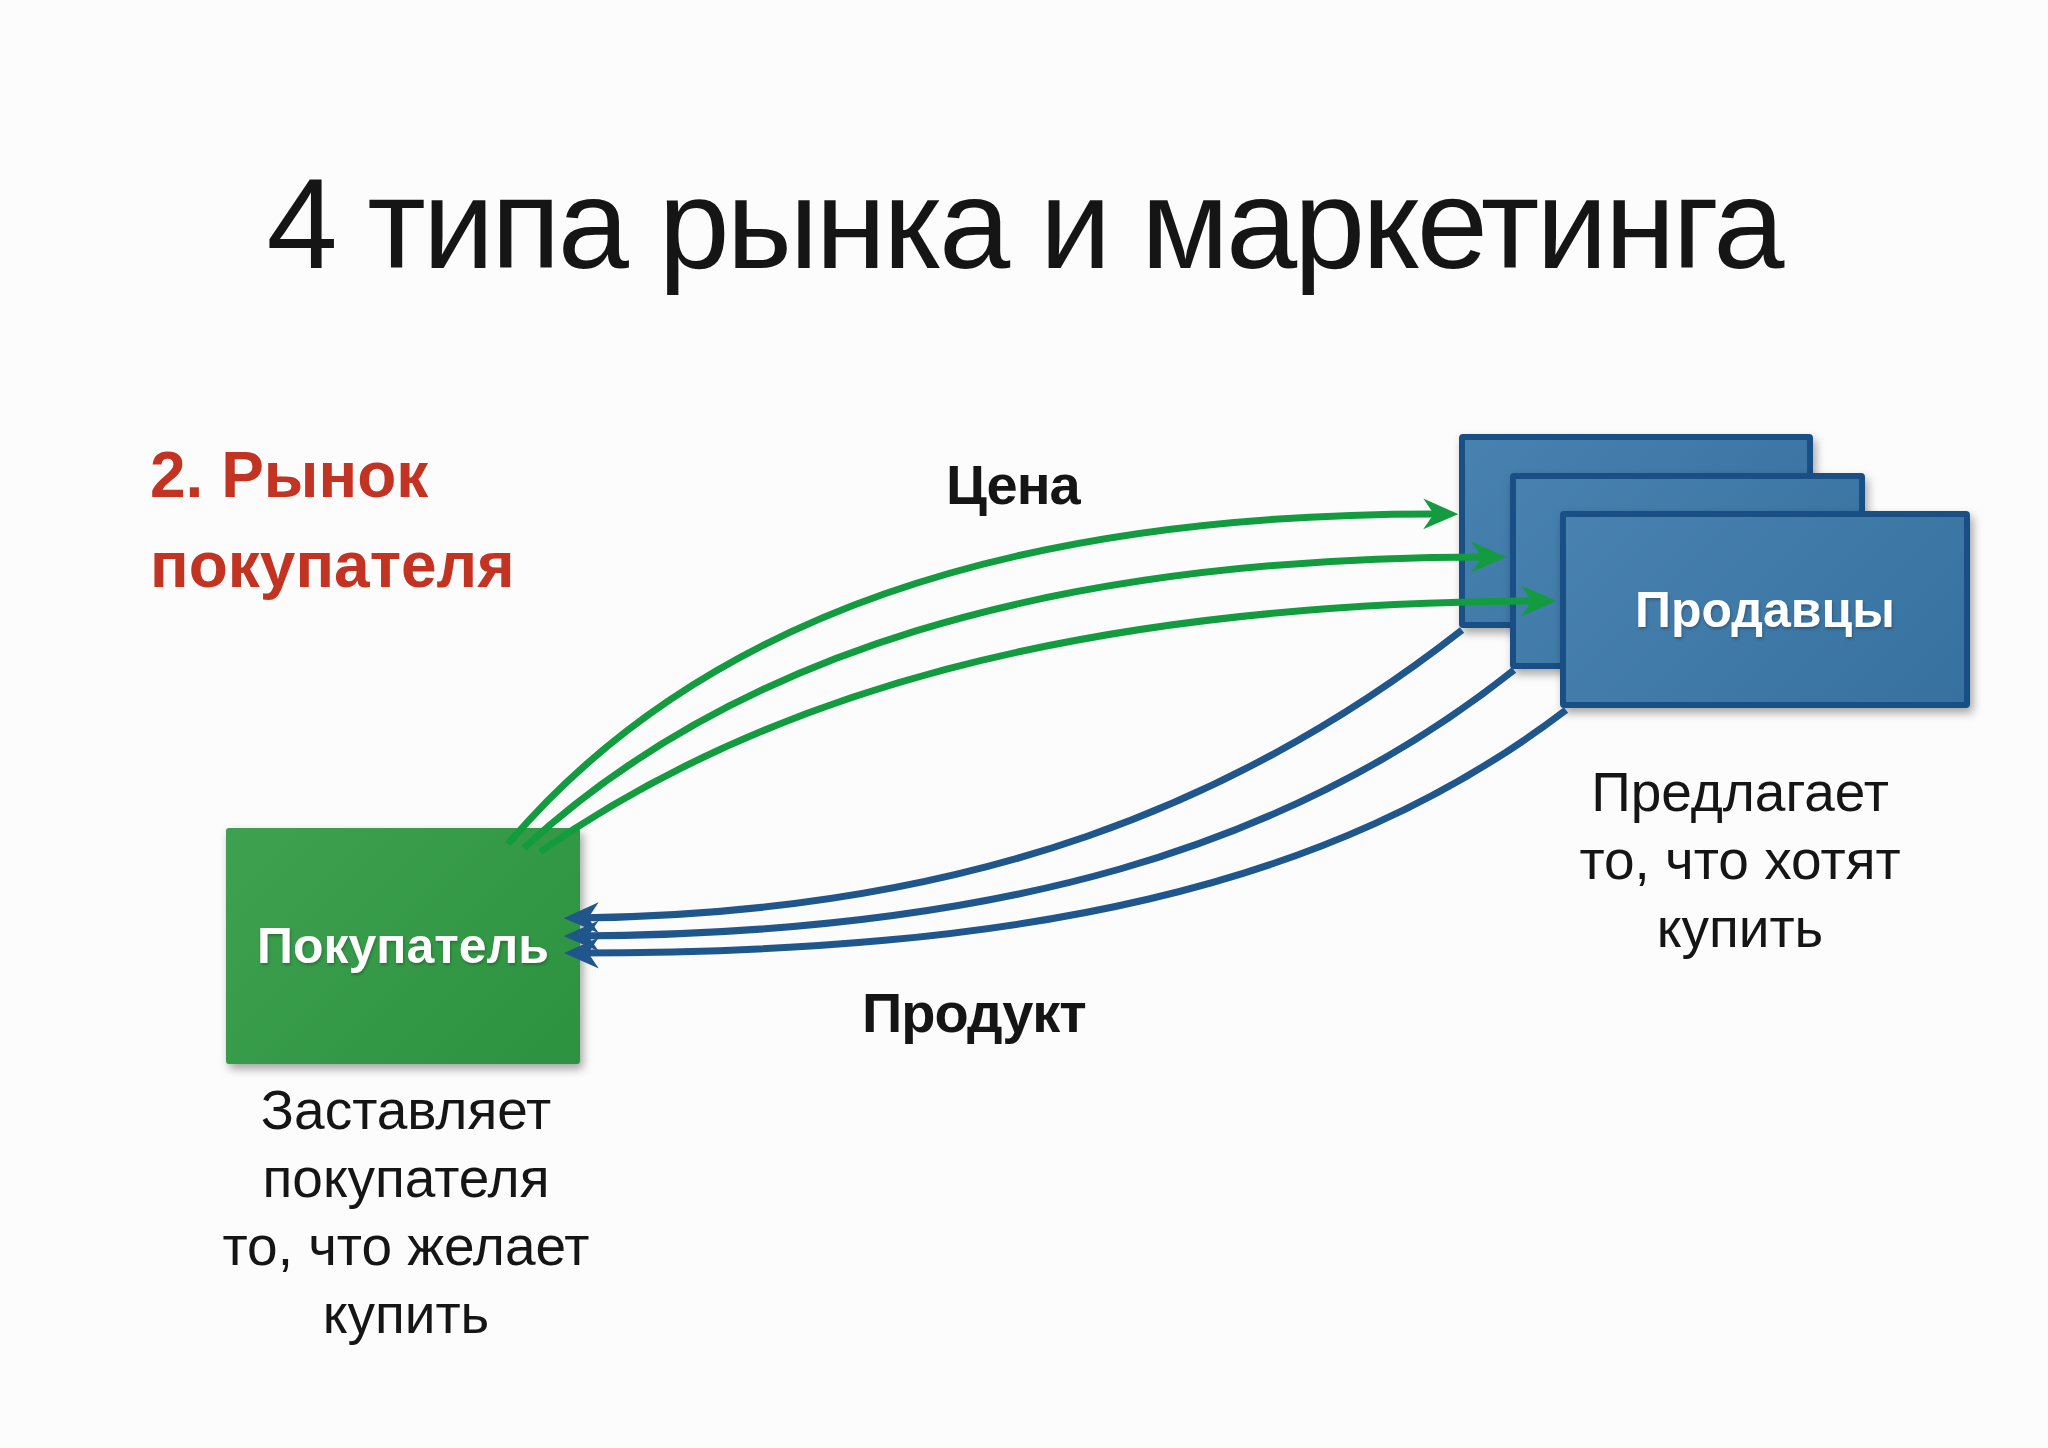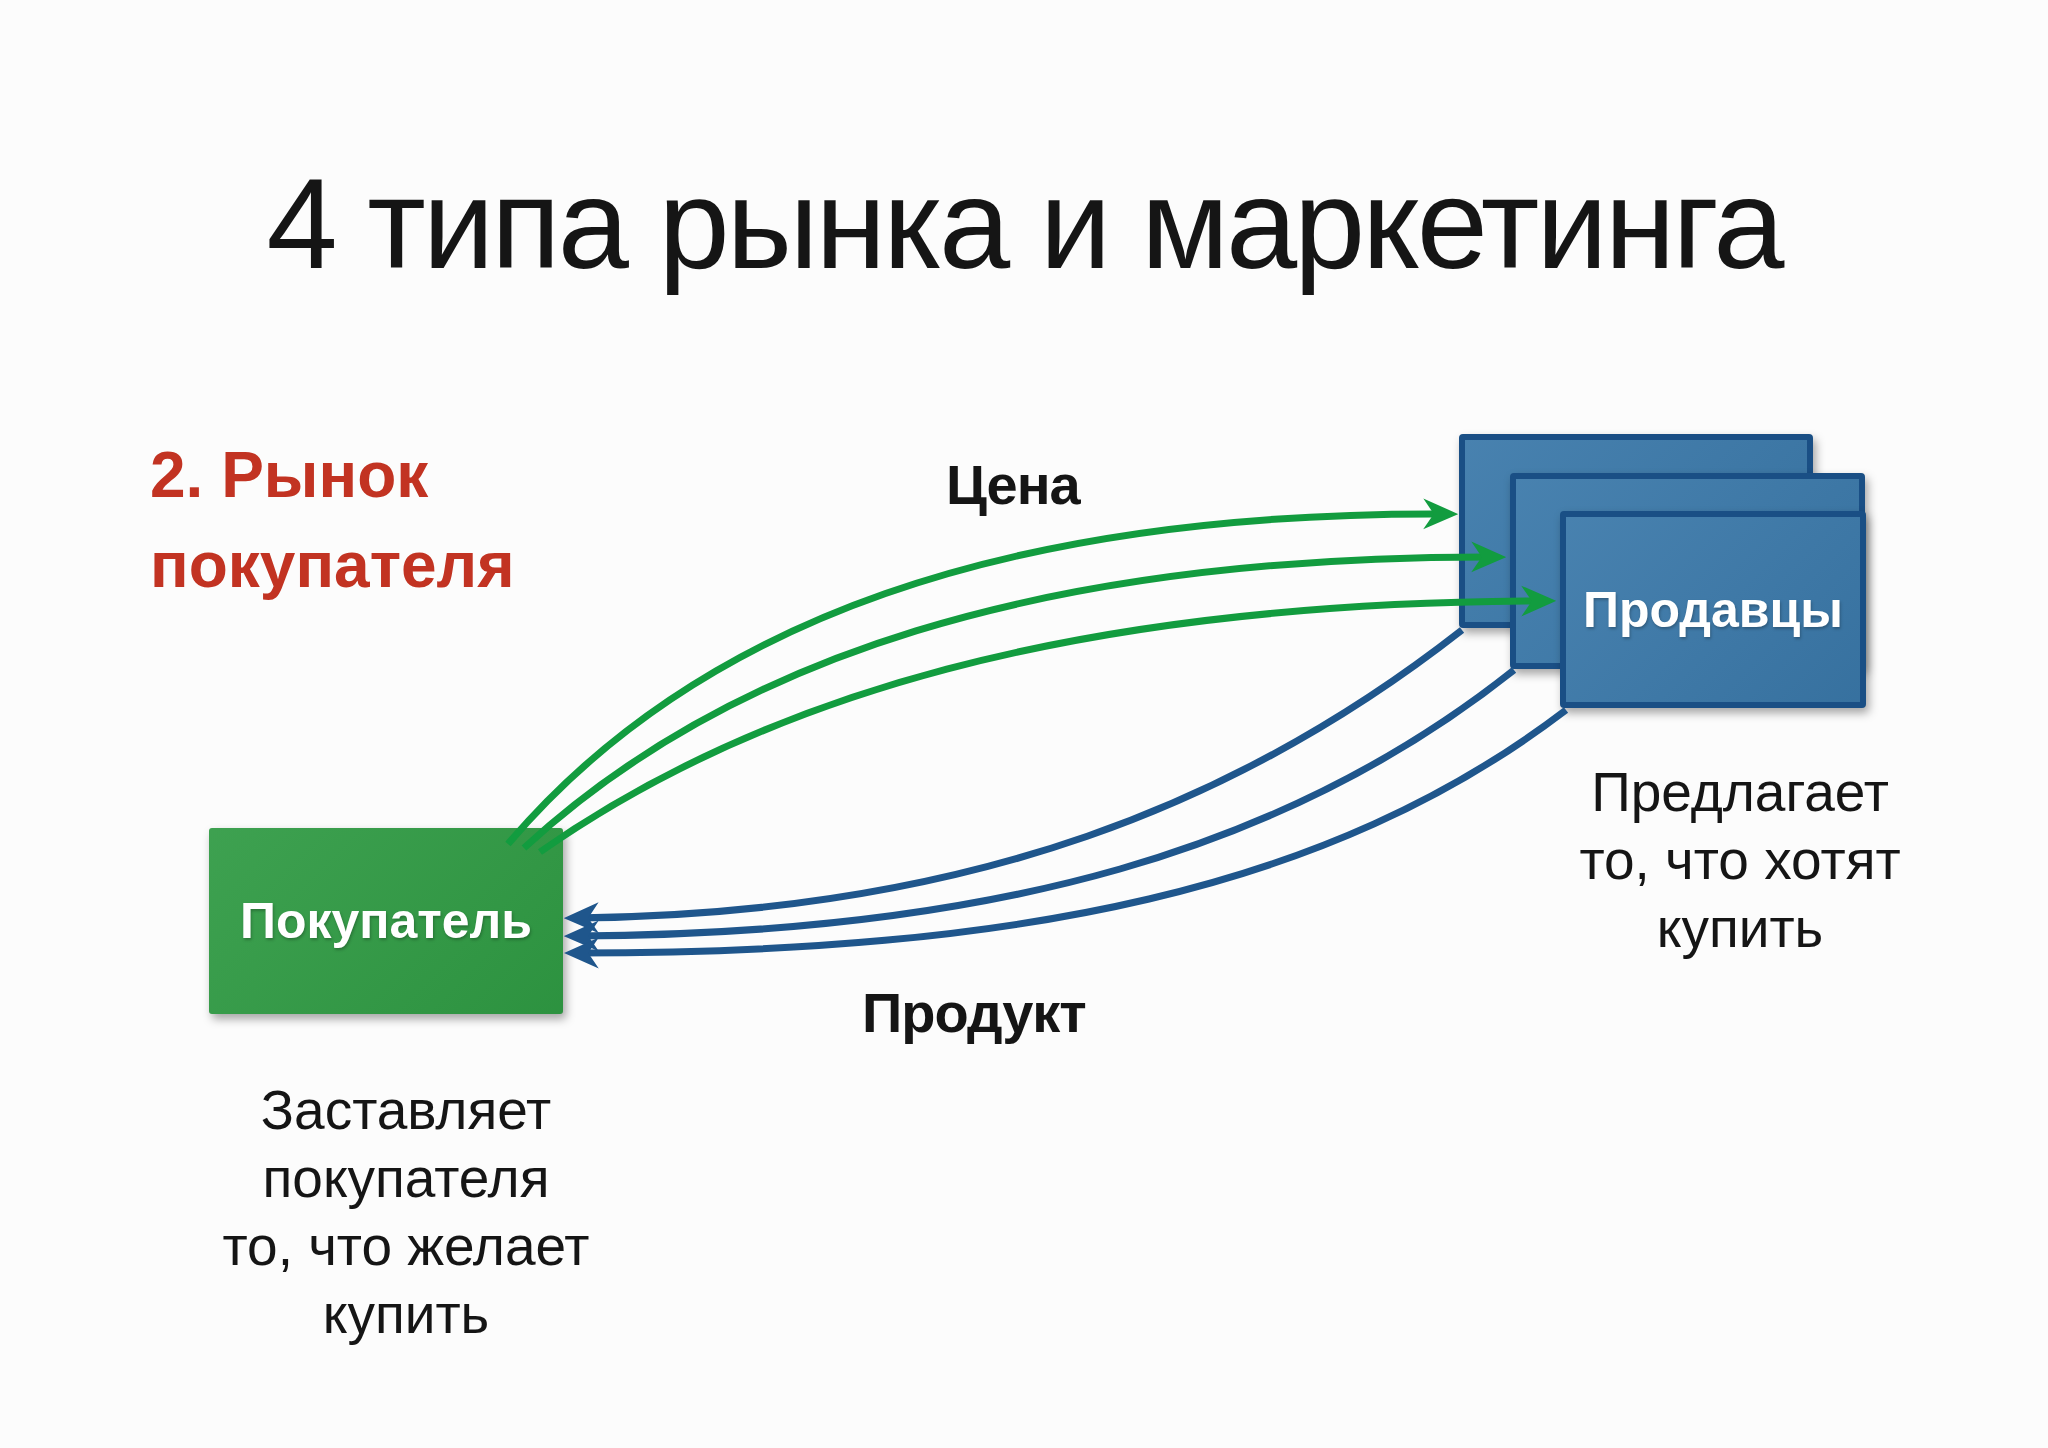--- a/index.html
+++ b/index.html
@@ -52,34 +52,34 @@
     box-sizing:border-box;
     border-radius:3px;
     box-shadow:3px 5px 10px rgba(0,0,0,0.35);
   }
   .node-box .node-label{
     font-size:50px;font-weight:bold;color:var(--box-text);
     text-shadow:1px 2px 3px rgba(0,0,0,0.25);
     white-space:nowrap;
   }
   .buyer-box{
-    left:209px;top:828px;width:354px;height:186px;
+    left:226px;top:828px;width:354px;height:236px;
     background-image:linear-gradient(135deg, rgba(255,255,255,0.07), rgba(0,0,0,0.05));
     background-color:var(--buyer-green);
     z-index:1;
   }
   .seller-box{
     background-image:linear-gradient(135deg, rgba(255,255,255,0.07), rgba(0,0,0,0.06));
     background-color:var(--sellers-blue);
     border:6px solid var(--sellers-border);
     border-radius:4px;
   }
   .seller-back{left:1459px;top:434px;width:354px;height:194px;z-index:1;}
   .seller-middle{left:1510px;top:473px;width:355px;height:196px;z-index:2;}
-  .seller-front{left:1560px;top:511px;width:306px;height:197px;z-index:3;}
+  .seller-front{left:1560px;top:511px;width:410px;height:197px;z-index:3;}
   .note{
     position:absolute;text-align:center;
     font-size:55px;font-weight:400;line-height:68px;
     color:var(--note-text);
     z-index:6;
   }
   .note-sellers{left:1542px;top:758px;width:396px;}
   .note-buyer{left:183px;top:1076px;width:446px;}
   .note .note-line{display:block;}
   .flow-layer{

